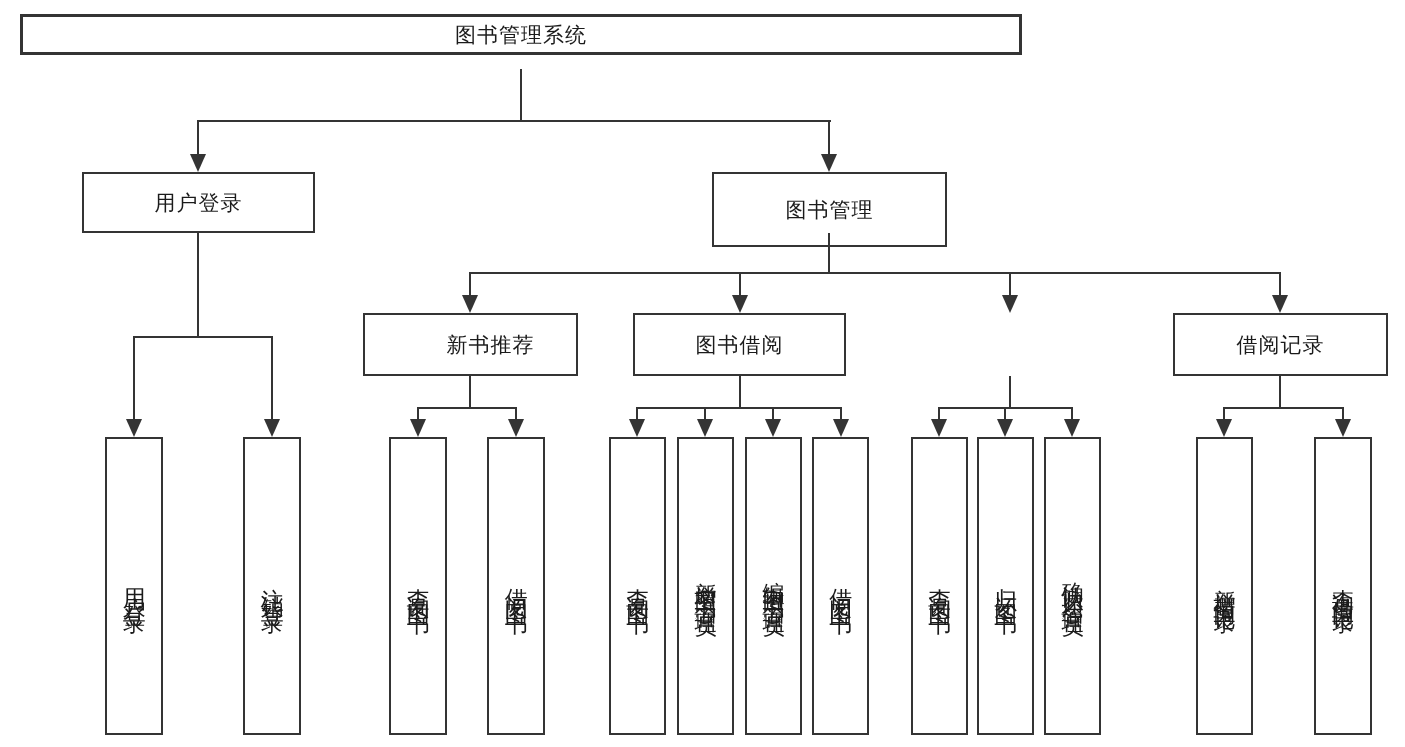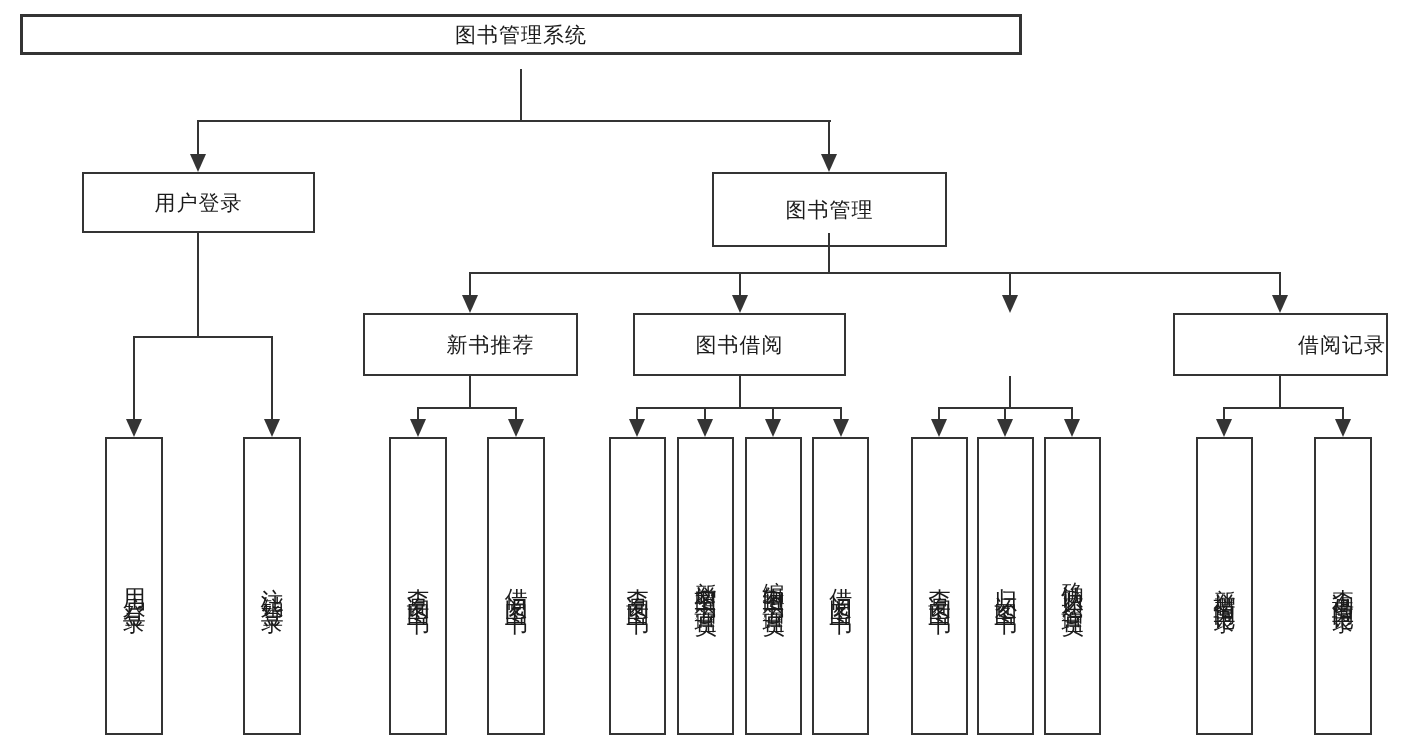--- a/index.html
+++ b/index.html
@@ -101,21 +101,21 @@
   <div class="arrow" style="left:1002px;top:295px;"></div>
   <div class="vline" style="left:1279px;top:272px;height:25px;"></div>
   <div class="arrow" style="left:1272px;top:295px;"></div>
 
   <div class="box" style="left:363px;top:313px;width:215px;height:63px;padding-left:40px;">
     <span>新书推荐</span>
   </div>
   <div class="box" style="left:633px;top:313px;width:213px;height:63px;">
     <span>图书借阅</span>
   </div>
-  <div class="box" style="left:1173px;top:313px;width:215px;height:63px;justify-content:flex-end;">
+  <div class="box" style="left:1173px;top:313px;width:215px;height:63px;">
     <span>借阅记录</span>
   </div>
 
   <div class="vline" style="left:469px;top:376px;height:31px;"></div>
   <div class="hline" style="left:418px;top:407px;width:99px;"></div>
   <div class="vline" style="left:417px;top:407px;height:16px;"></div>
   <div class="arrow" style="left:410px;top:419px;"></div>
   <div class="vline" style="left:515px;top:407px;height:16px;"></div>
   <div class="arrow" style="left:508px;top:419px;"></div>
 

